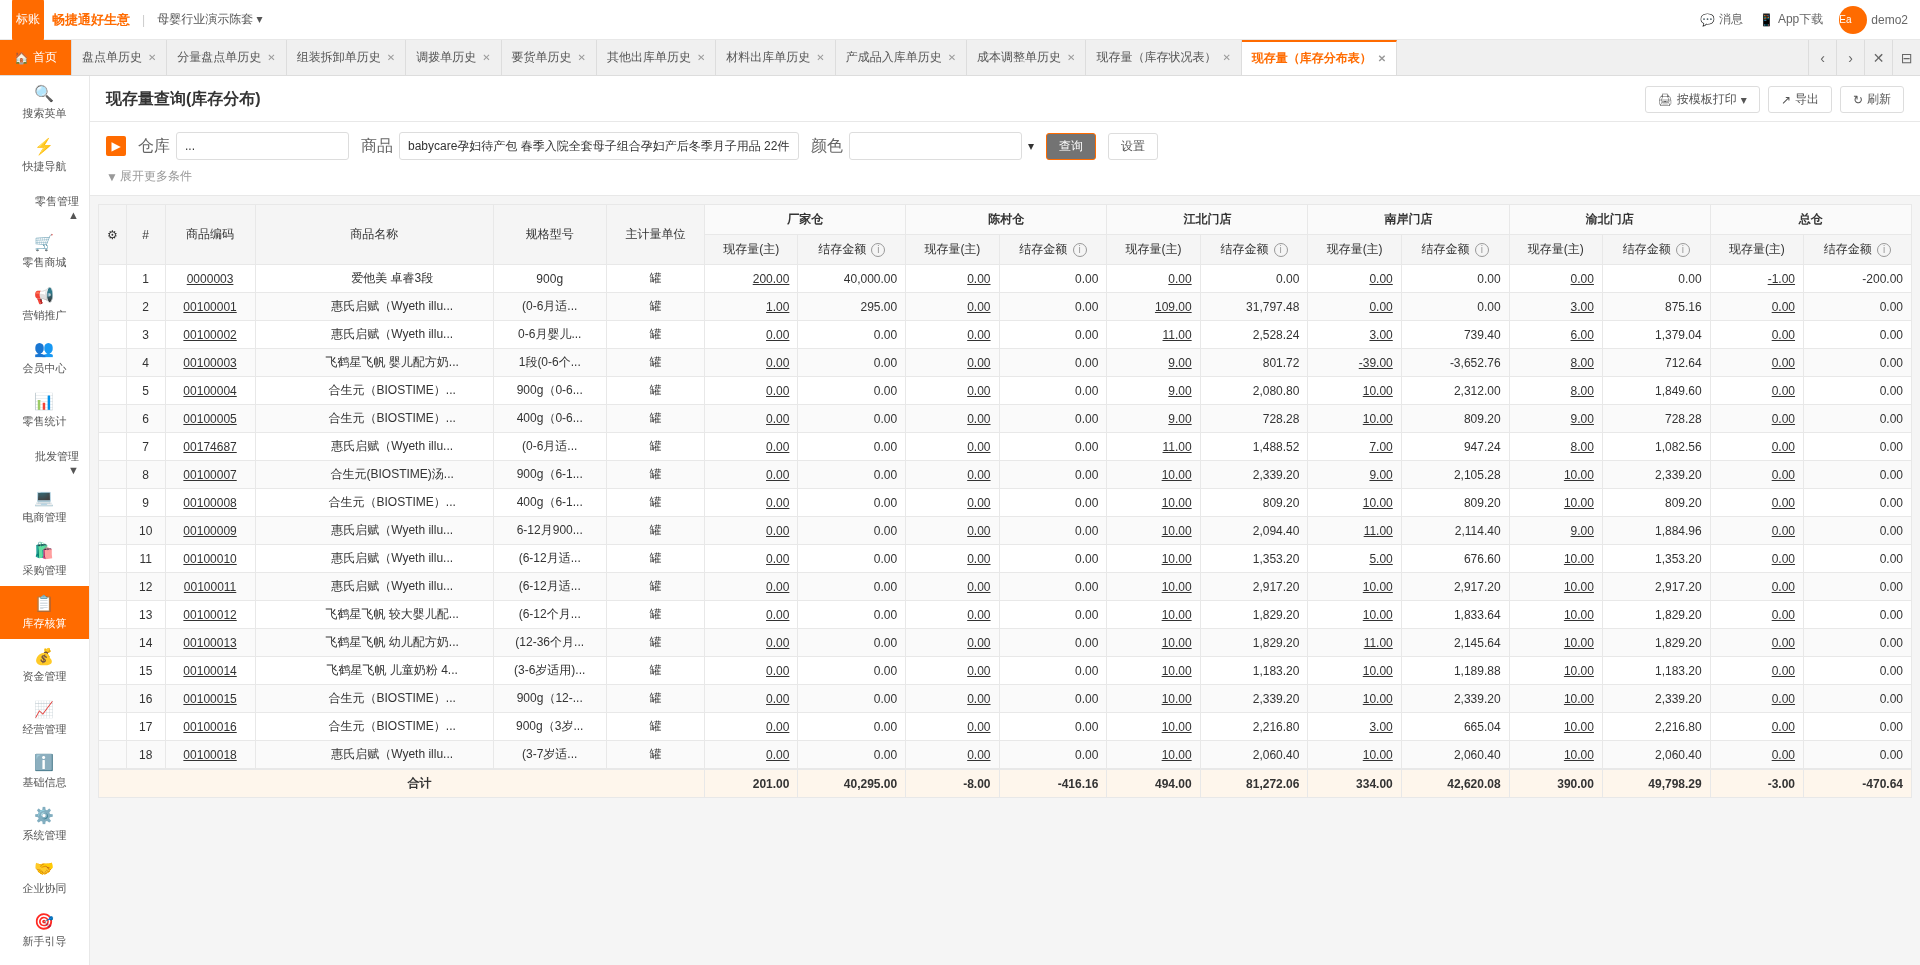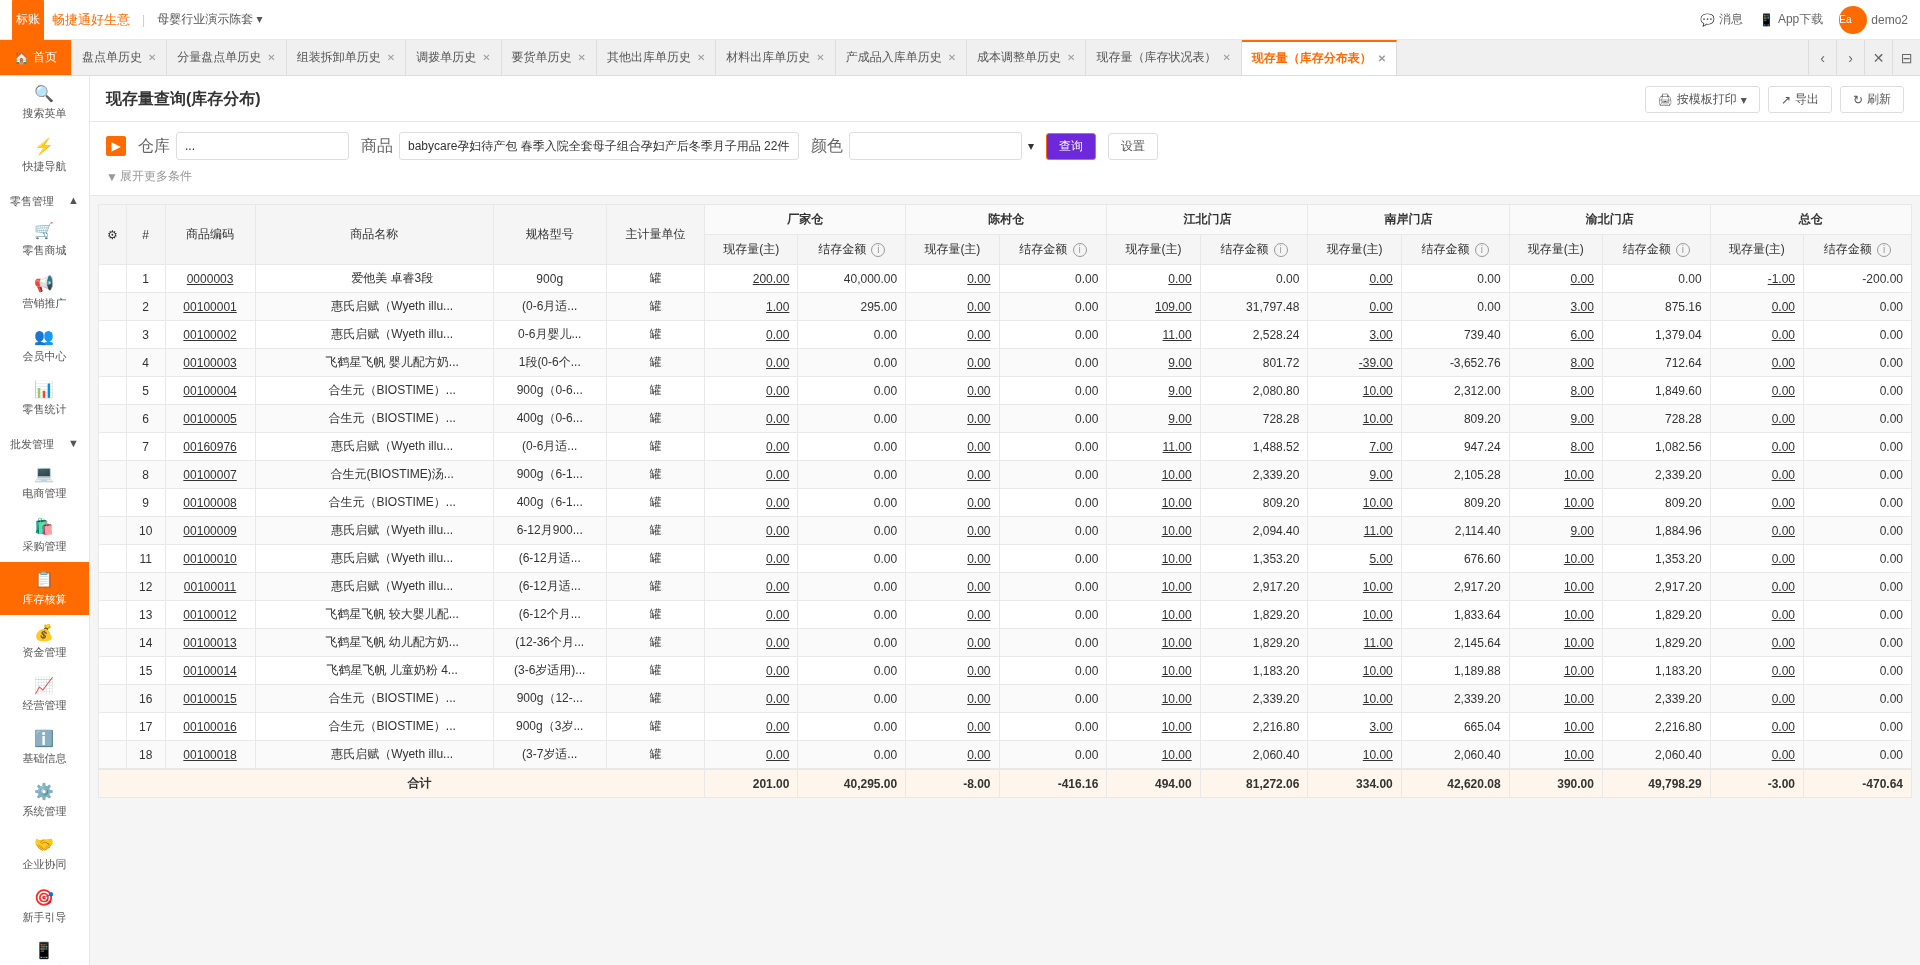--- a/index.html
+++ b/index.html
@@ -24,31 +24,31 @@
 
     
     .main-layout { display: flex; height: calc(965px - 40px - 36px); }
 
     
     .sidebar { width: 90px; background: #fff; border-right: 1px solid #e8e8e8; display: flex; flex-direction: column; overflow-y: auto; }
     .sidebar-item { display: flex; flex-direction: column; align-items: center; padding: 8px 4px; cursor: pointer; color: #555; font-size: 11px; gap: 3px; }
     .sidebar-item.active { background: #ff6b00; color: white; }
     .sidebar-item .icon { font-size: 16px; }
     .sidebar-divider { height: 1px; background: #f0f0f0; margin: 2px 8px; }
-    .sidebar-group-header { display: flex; align-items: flex-start; justify-content: space-between; padding: 8px 10px 4px; cursor: pointer; color: #555; font-size: 11px; }
+    .sidebar-group-header { display: flex; align-items: flex-end; justify-content: space-between; padding: 8px 10px 4px; cursor: pointer; color: #555; font-size: 11px; flex-direction: column; }
 
     
     .content-area { flex: 1; display: flex; flex-direction: column; overflow: hidden; background: #f5f5f5; }
 
     
     .page-header { background: #fff; padding: 10px 16px 8px; border-bottom: 1px solid #e8e8e8; display: flex; align-items: center; justify-content: space-between; gap: 20px; }
     .page-title { font-size: 16px; font-weight: bold; color: #333; }
     .page-actions { display: flex; align-items: center; gap: 8px; }
     .btn { padding: 4px 12px; border-radius: 3px; border: 1px solid #ddd; cursor: pointer; font-size: 12px; background: #fff; color: #555; display: flex; align-items: center; gap: 4px; }
-    .btn-primary { background: #6d28d9; color: white; border-color: #ff6b00; }
+    .btn-primary { background: #737373; color: white; border-color: #ff6b00; }
     .btn-default { background: #fff; color: #555; }
 
     
     .filter-area { background: #fff; padding: 10px 16px; border-bottom: 1px solid #e8e8e8; }
     .filter-row { display: flex; align-items: center; gap: 12px; flex-wrap: wrap; }
     .filter-item { display: flex; align-items: center; gap: 6px; }
     .filter-label { color: #666; font-size: 16px; white-space: nowrap; }
     .filter-input { border: 1px solid #ddd; border-radius: 3px; padding: 4px 8px; font-size: 12px; color: #333; height: 28px; min-width: 120px; }
     .filter-input.long { min-width: 400px; }
     .expand-btn { color: #999; font-size: 12px; cursor: pointer; display: flex; align-items: center; gap: 2px; margin-top: 8px; }
@@ -76,21 +76,21 @@
     .info-icon { display: inline-block; width: 14px; height: 14px; border-radius: 50%; border: 1px solid #999; color: #999; text-align: center; line-height: 12px; font-size: 10px; cursor: pointer; margin-left: 2px; }
   </style>
 </head>
 <body>
 
 <div class="header">
   <div class="header-left">
     <div class="logo-box">
       <span>标账</span>
     </div>
-    <span style="font-size:13px;color:#ff6b00;font-weight:normal;">畅捷通好生意</span>
+    <span style="font-size:13px;color:#ff6b00;font-weight:bold;">畅捷通好生意</span>
     <span style="color:#ccc;margin:0 4px;">|</span>
     <span style="color:#555;font-size:12px;cursor:pointer;">母婴行业演示陈套 ▾</span>
   </div>
   <div class="header-right">
     <div class="header-right-item">
       <span>💬</span>
       <span>消息</span>
     </div>
     <div class="header-right-item">
       <span>📱</span>
@@ -437,21 +437,21 @@
     <td class="text-link ">10.00</td>
     <td class="">809.20</td>
     <td class="text-link">9.00</td>
     <td>728.28</td>
     <td class="text-link ">0.00</td>
     <td class="">0.00</td>
   </tr>
             <tr>
     <td class="center"></td>
     <td class="center">7</td>
-    <td class="center text-link">00160976</td>
+    <td class="center text-link">00174687</td>
     <td class="left">惠氏启赋（Wyeth illu...</td>
     <td class="center">(0-6月适...</td>
     <td class="center">罐</td>
     <td class="text-link">0.00</td>
     <td>0.00</td>
     <td class="text-link">0.00</td>
     <td>0.00</td>
     <td class="text-link">11.00</td>
     <td>1,488.52</td>
     <td class="text-link ">7.00</td>

